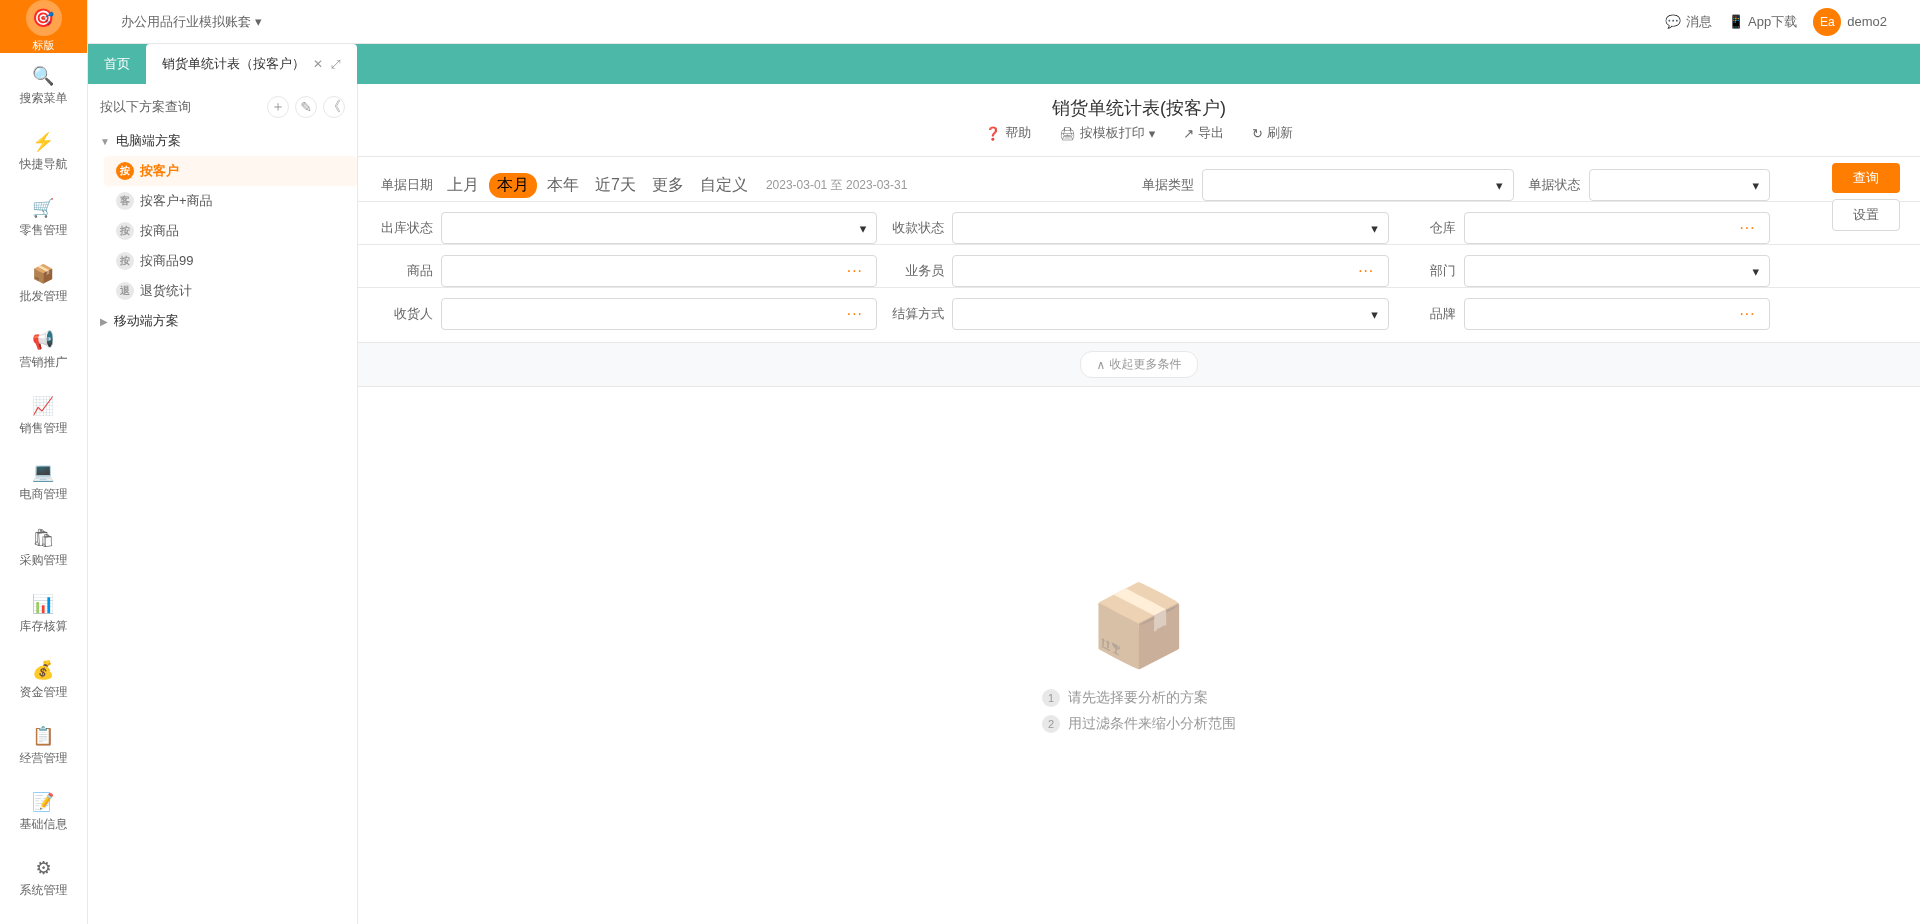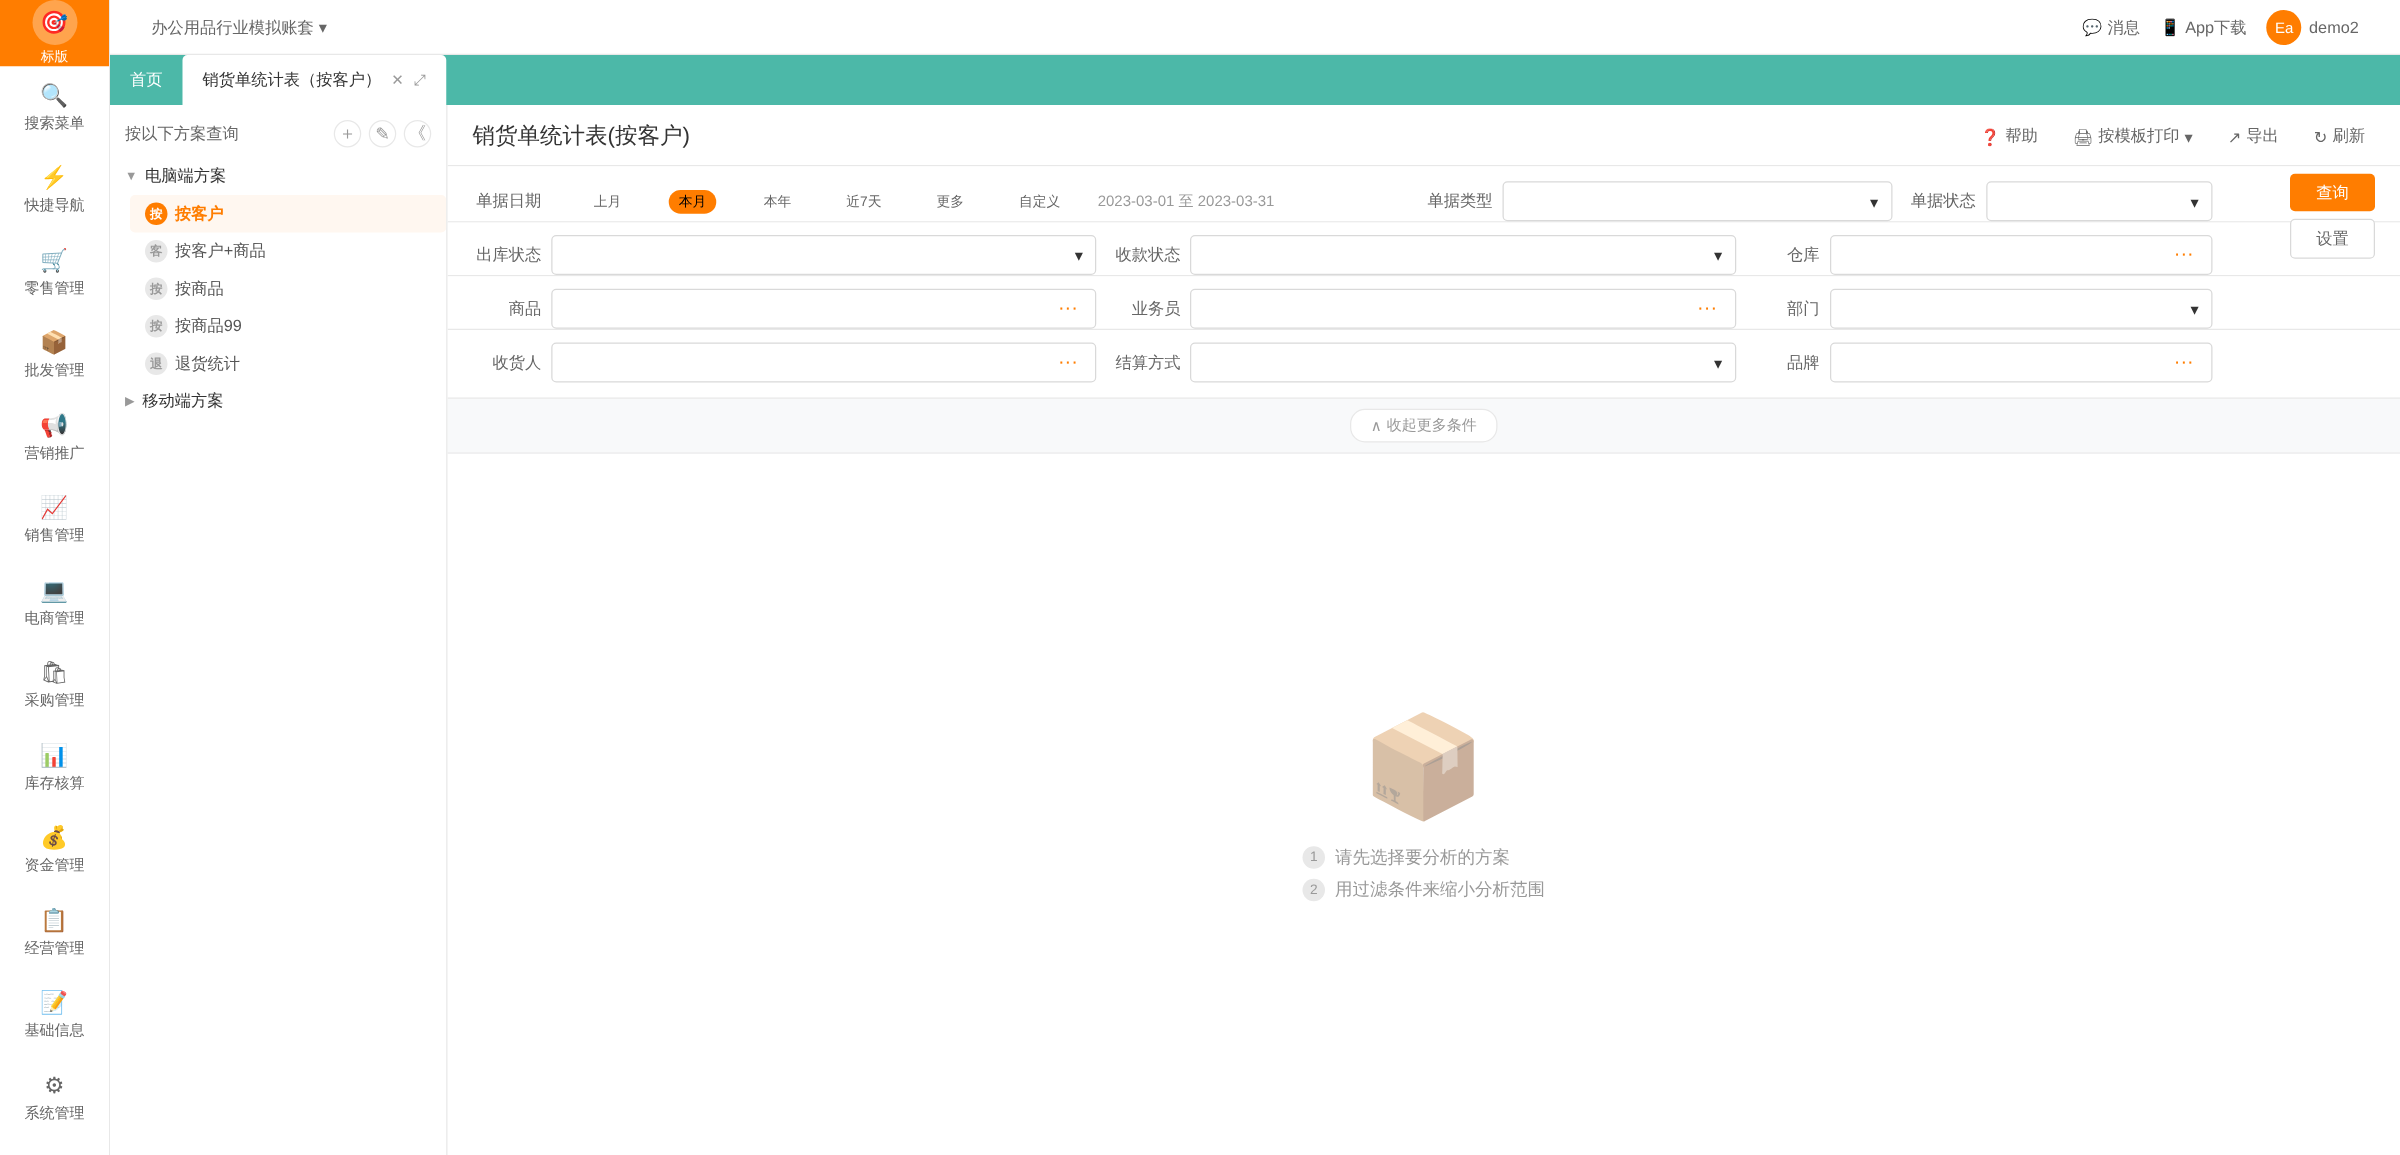--- a/index.html
+++ b/index.html
@@ -48,28 +48,28 @@
     .tree-arrow { font-size: 10px; color: #999; }
     .tree-children { padding-left: 16px; }
     .tree-item { display: flex; align-items: center; gap: 6px; padding: 6px 12px; cursor: pointer; font-size: 13px; color: #555; border-radius: 4px; }
     .tree-item.active { background: #fff7f0; color: #ff7d00; font-weight: bold; }
     .tree-item-icon { width: 18px; height: 18px; border-radius: 50%; background: #ff7d00; color: #fff; display: flex; align-items: center; justify-content: center; font-size: 10px; font-weight: bold; flex-shrink: 0; }
 
     
     .right-panel { flex: 1; display: flex; flex-direction: column; overflow: hidden; }
 
     
-    .page-header { background: #fff; padding: 12px 20px 10px; border-bottom: 1px solid #e8e8e8; display: flex; justify-content: space-between; }
+    .page-header { background: #fff; padding: 12px 20px 10px; border-bottom: 1px solid #e8e8e8; display: flex; align-items: center; justify-content: space-between; flex-direction: column; }
     .page-title { font-size: 18px; color: #333; font-weight: 500; }
     .page-actions { display: flex; align-items: center; gap: 12px; font-size: 13px; color: #666; }
     .page-action-btn { display: flex; align-items: center; gap: 4px; cursor: pointer; padding: 4px 8px; border-radius: 4px; }
     .date-tabs { display: flex; gap: 4px; }
-    .date-tab { padding: 2px 6px; border-radius: 3px; cursor: pointer; font-size: 11px; color: #666; margin-left: 28px; }
+    .date-tab { padding: 2px 6px; border-radius: 3px; cursor: pointer; font-size: 16px; color: #666; }
     .date-tab.active { background: #ff7d00; color: #000000; border-radius: 12px; padding: 2px 8px; }
-    .date-value { font-size: 12px; color: #999; margin-left: 20px; text-align: center; }
+    .date-value { font-size: 12px; color: #999; margin-left: 8px; text-align: center; }
     .dots-btn { color: #ff7d00; cursor: pointer; font-size: 16px; padding: 0 4px; }
 
     
     .collapse-bar { display: flex; align-items: center; justify-content: center; padding: 8px; background: #f8f9fa; cursor: pointer; border-bottom: 1px solid #e8e8e8; }
     .collapse-btn { display: flex; align-items: center; gap: 4px; font-size: 12px; color: #999; padding: 4px 16px; border: 1px solid #e8e8e8; border-radius: 12px; background: #fff; cursor: pointer; }
     .query-btn { padding: 6px 20px; border-radius: 4px; cursor: pointer; font-size: 13px; border: none; }
     .query-btn.primary { background: #ff7d00; color: #fff; }
     .query-btn.secondary { background: #fff; color: #666; border: 1px solid #d9d9d9; }
 
     

